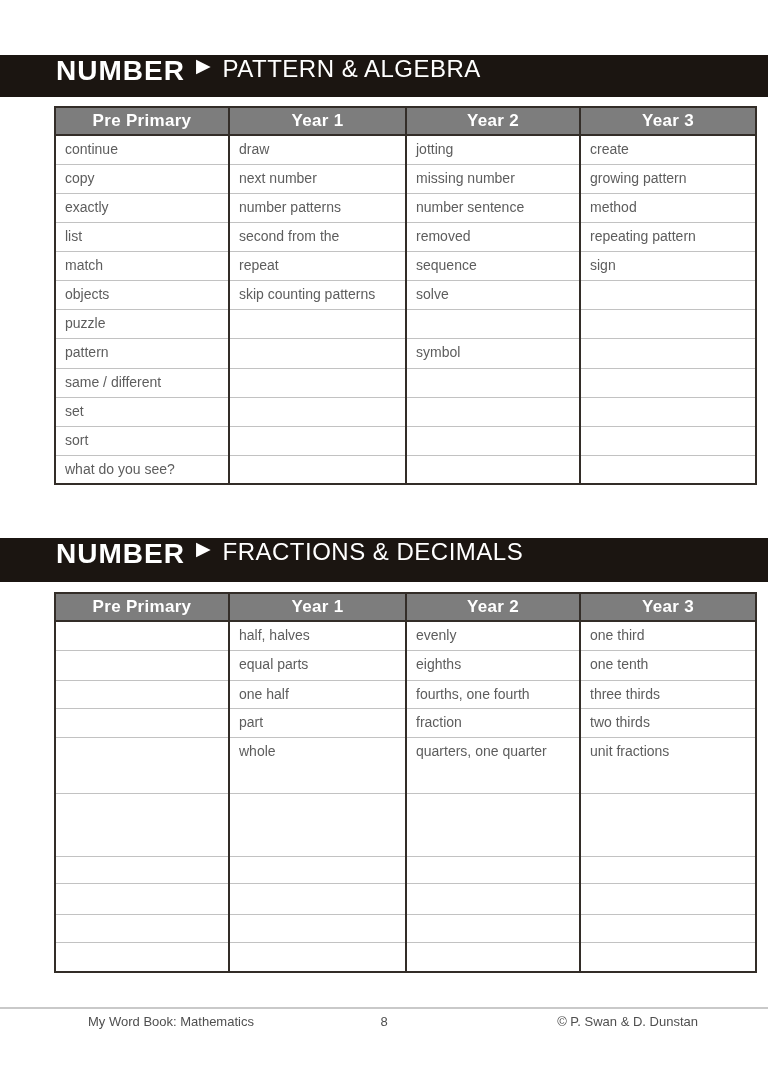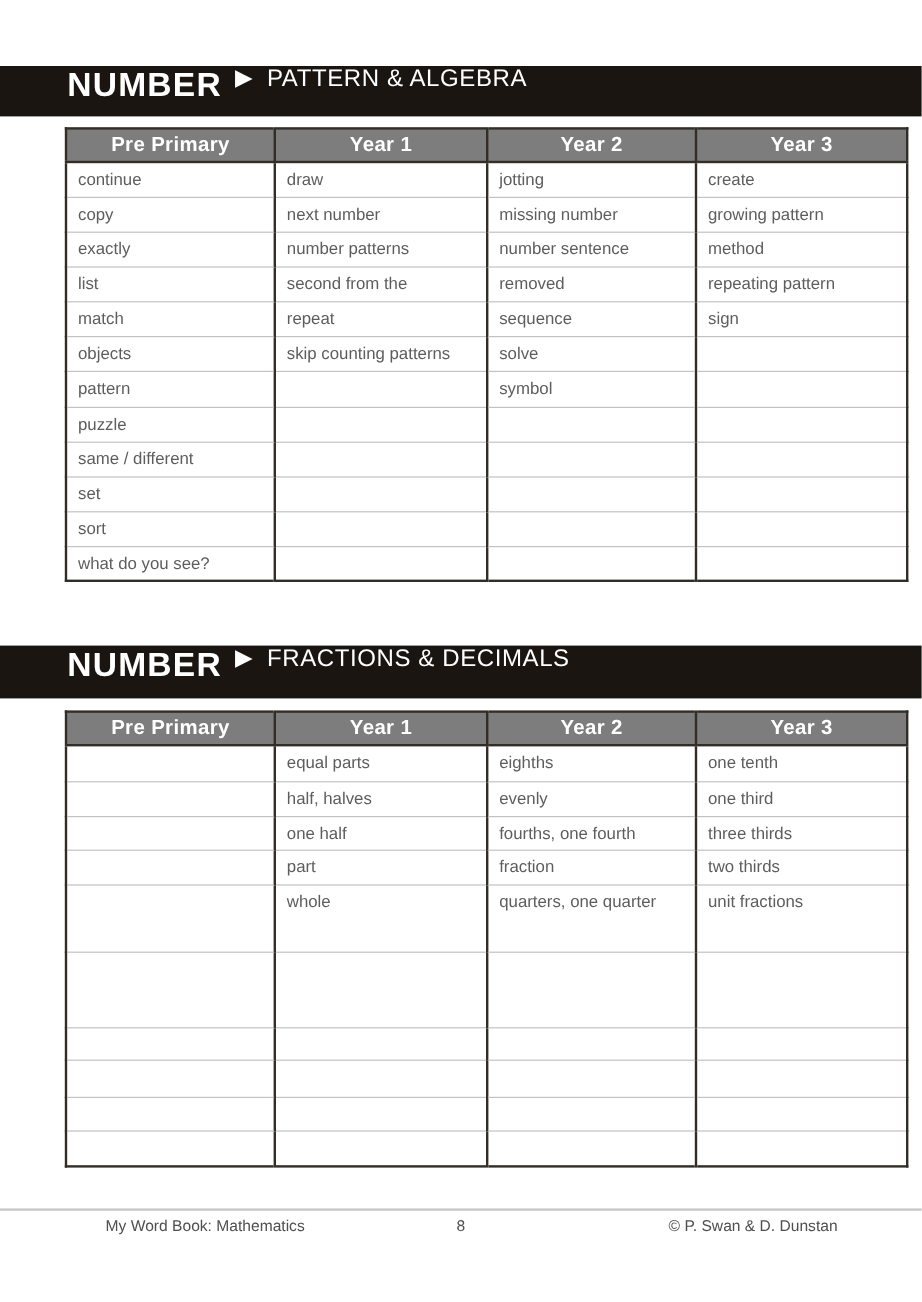--- a/index.html
+++ b/index.html
@@ -24,21 +24,21 @@
   .bar-category {
     font-size: 28px; font-weight: 900; letter-spacing: 1px;
   }
   .bar-arrow {
     font-size: 19px; line-height: 1;
     margin: 0 12px 0 11px;
     position: relative; top: 1px;
     font-family: "DejaVu Sans", sans-serif;
   }
   .bar-topic {
-    font-size: 20px; font-weight: 400; letter-spacing: 0.5px;
+    font-size: 24px; font-weight: 400; letter-spacing: 0.5px;
   }
 
   
   table.vocab {
     position: absolute; left: 54px; width: 701px;
     border-collapse: collapse; table-layout: fixed;
     border: 2px solid #332d28;
   }
   table.vocab th {
     background: #7d7d7d; color: #ffffff;
@@ -130,30 +130,30 @@
           <td>repeat</td>
           <td>sequence</td>
           <td>sign</td>
         </tr>
         <tr style="height: 29px;">
           <td>objects</td>
           <td>skip counting patterns</td>
           <td>solve</td>
           <td></td>
         </tr>
+        <tr style="height: 29px;">
+          <td>puzzle</td>
+          <td></td>
+          <td></td>
+          <td></td>
+        </tr>
         <tr style="height: 30px;">
           <td>pattern</td>
           <td></td>
           <td>symbol</td>
-          <td></td>
-        </tr>
-        <tr style="height: 29px;">
-          <td>puzzle</td>
-          <td></td>
-          <td></td>
           <td></td>
         </tr>
         <tr style="height: 29px;">
           <td>same / different</td>
           <td></td>
           <td></td>
           <td></td>
         </tr>
         <tr style="height: 29px;">
           <td>set</td>
@@ -191,31 +191,31 @@
       </colgroup>
       <thead>
         <tr>
           <th>Pre Primary</th>
           <th>Year 1</th>
           <th>Year 2</th>
           <th>Year 3</th>
         </tr>
       </thead>
       <tbody>
+        <tr style="height: 29px;">
+          <td></td>
+          <td>half, halves</td>
+          <td>evenly</td>
+          <td>one third</td>
+        </tr>
         <tr style="height: 30px;">
           <td></td>
           <td>equal parts</td>
           <td>eighths</td>
           <td>one tenth</td>
-        </tr>
-        <tr style="height: 29px;">
-          <td></td>
-          <td>half, halves</td>
-          <td>evenly</td>
-          <td>one third</td>
         </tr>
         <tr style="height: 28px;">
           <td></td>
           <td>one half</td>
           <td>fourths, one fourth</td>
           <td>three thirds</td>
         </tr>
         <tr style="height: 29px;">
           <td></td>
           <td>part</td>

